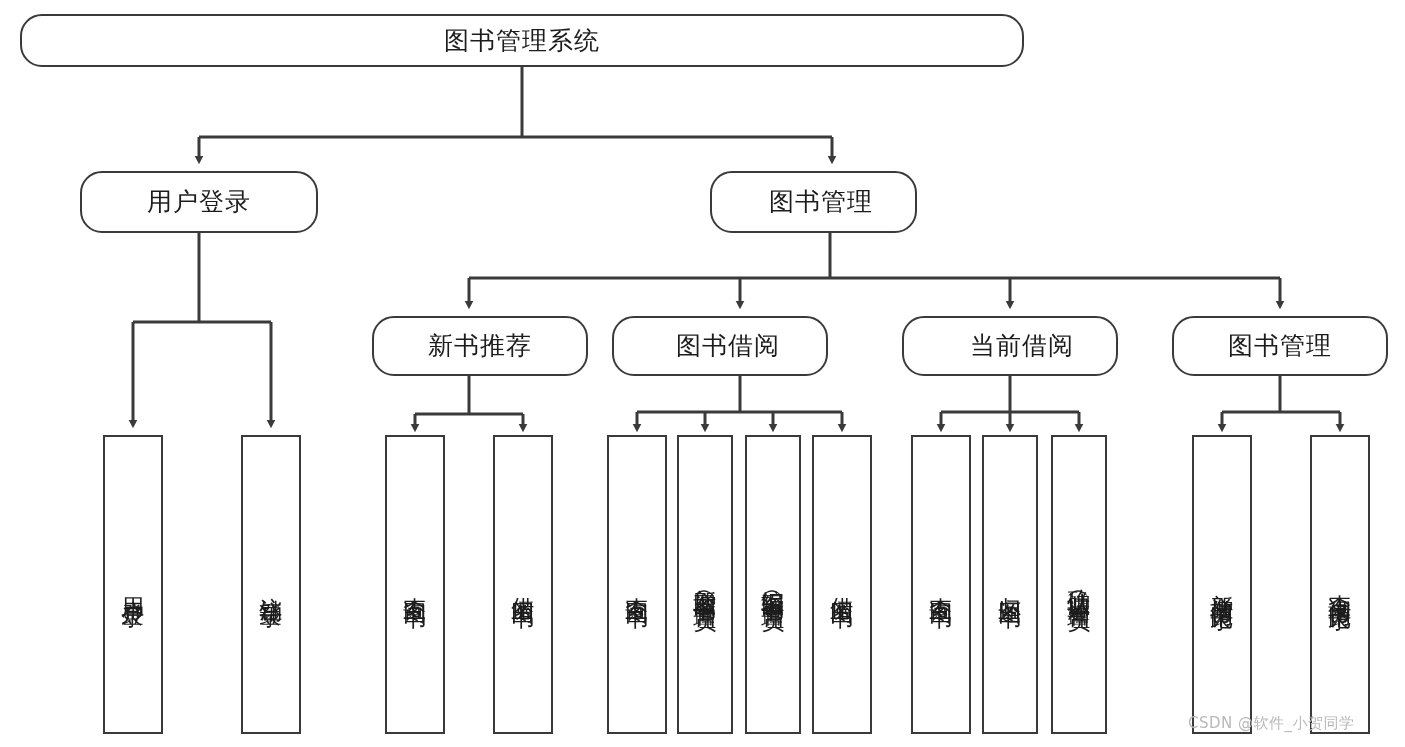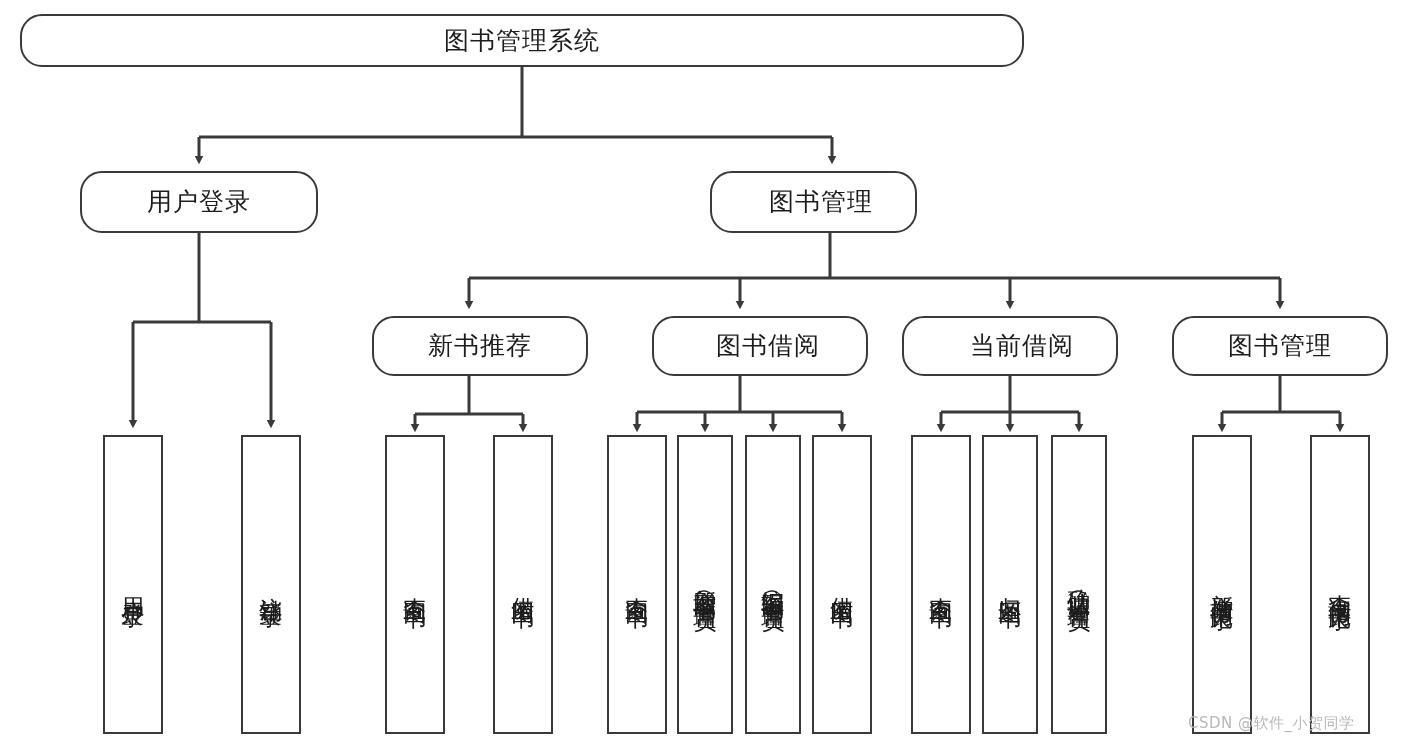--- a/index.html
+++ b/index.html
@@ -132,21 +132,21 @@
   <div class="node horiz" style="left:80px; top:171px; width:238px; height:62px;">
     <span class="node-label">用户登录</span>
   </div>
   <div class="node horiz" style="left:710px; top:171px; width:207px; height:62px;padding-left:15px;">
     <span class="node-label">图书管理</span>
   </div>
 
   <div class="node horiz" style="left:362px; top:316px; width:216px; height:60px;margin-left:10px;">
     <span class="node-label">新书推荐</span>
   </div>
-  <div class="node horiz" style="left:652px; top:316px; width:216px; height:60px;padding-left:16px;">
+  <div class="node horiz" style="left:612px; top:316px; width:216px; height:60px;padding-left:16px;">
     <span class="node-label">图书借阅</span>
   </div>
   <div class="node horiz" style="left:902px; top:316px; width:216px; height:60px;padding-left:24px;">
     <span class="node-label">当前借阅</span>
   </div>
   <div class="node horiz" style="left:1172px; top:316px; width:216px; height:60px;">
     <span class="node-label">图书管理</span>
   </div>
 
   <div class="node vert" style="left:103px; top:435px; width:60px; height:299px;">

